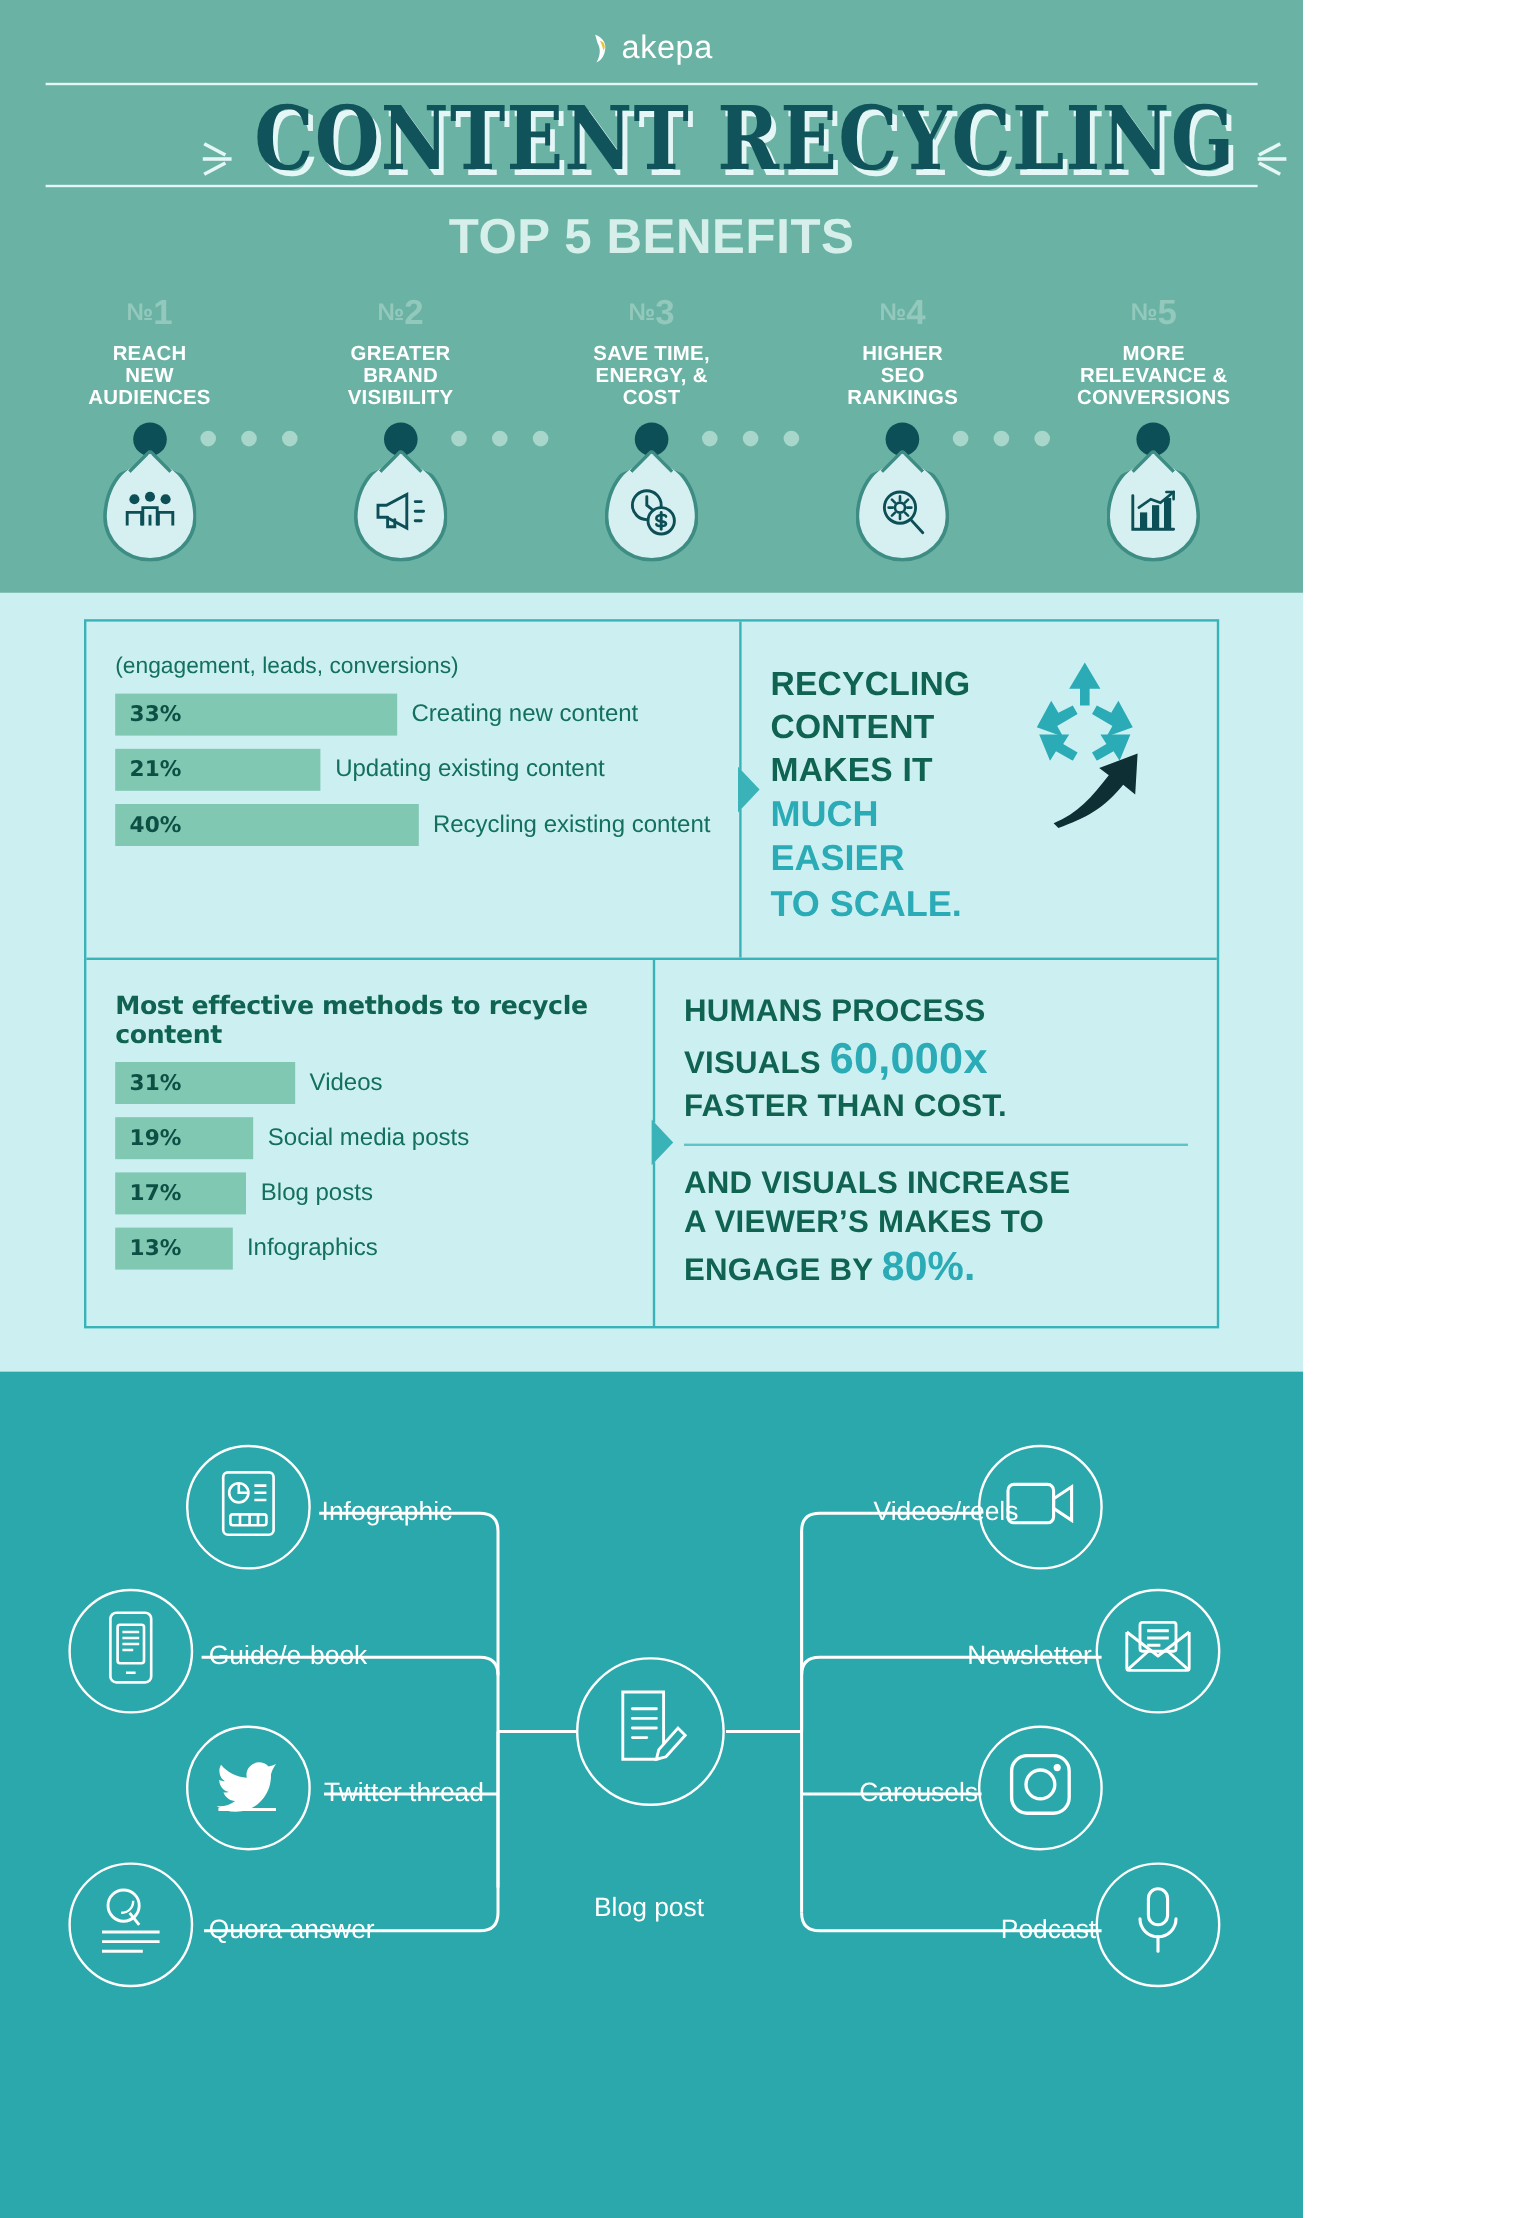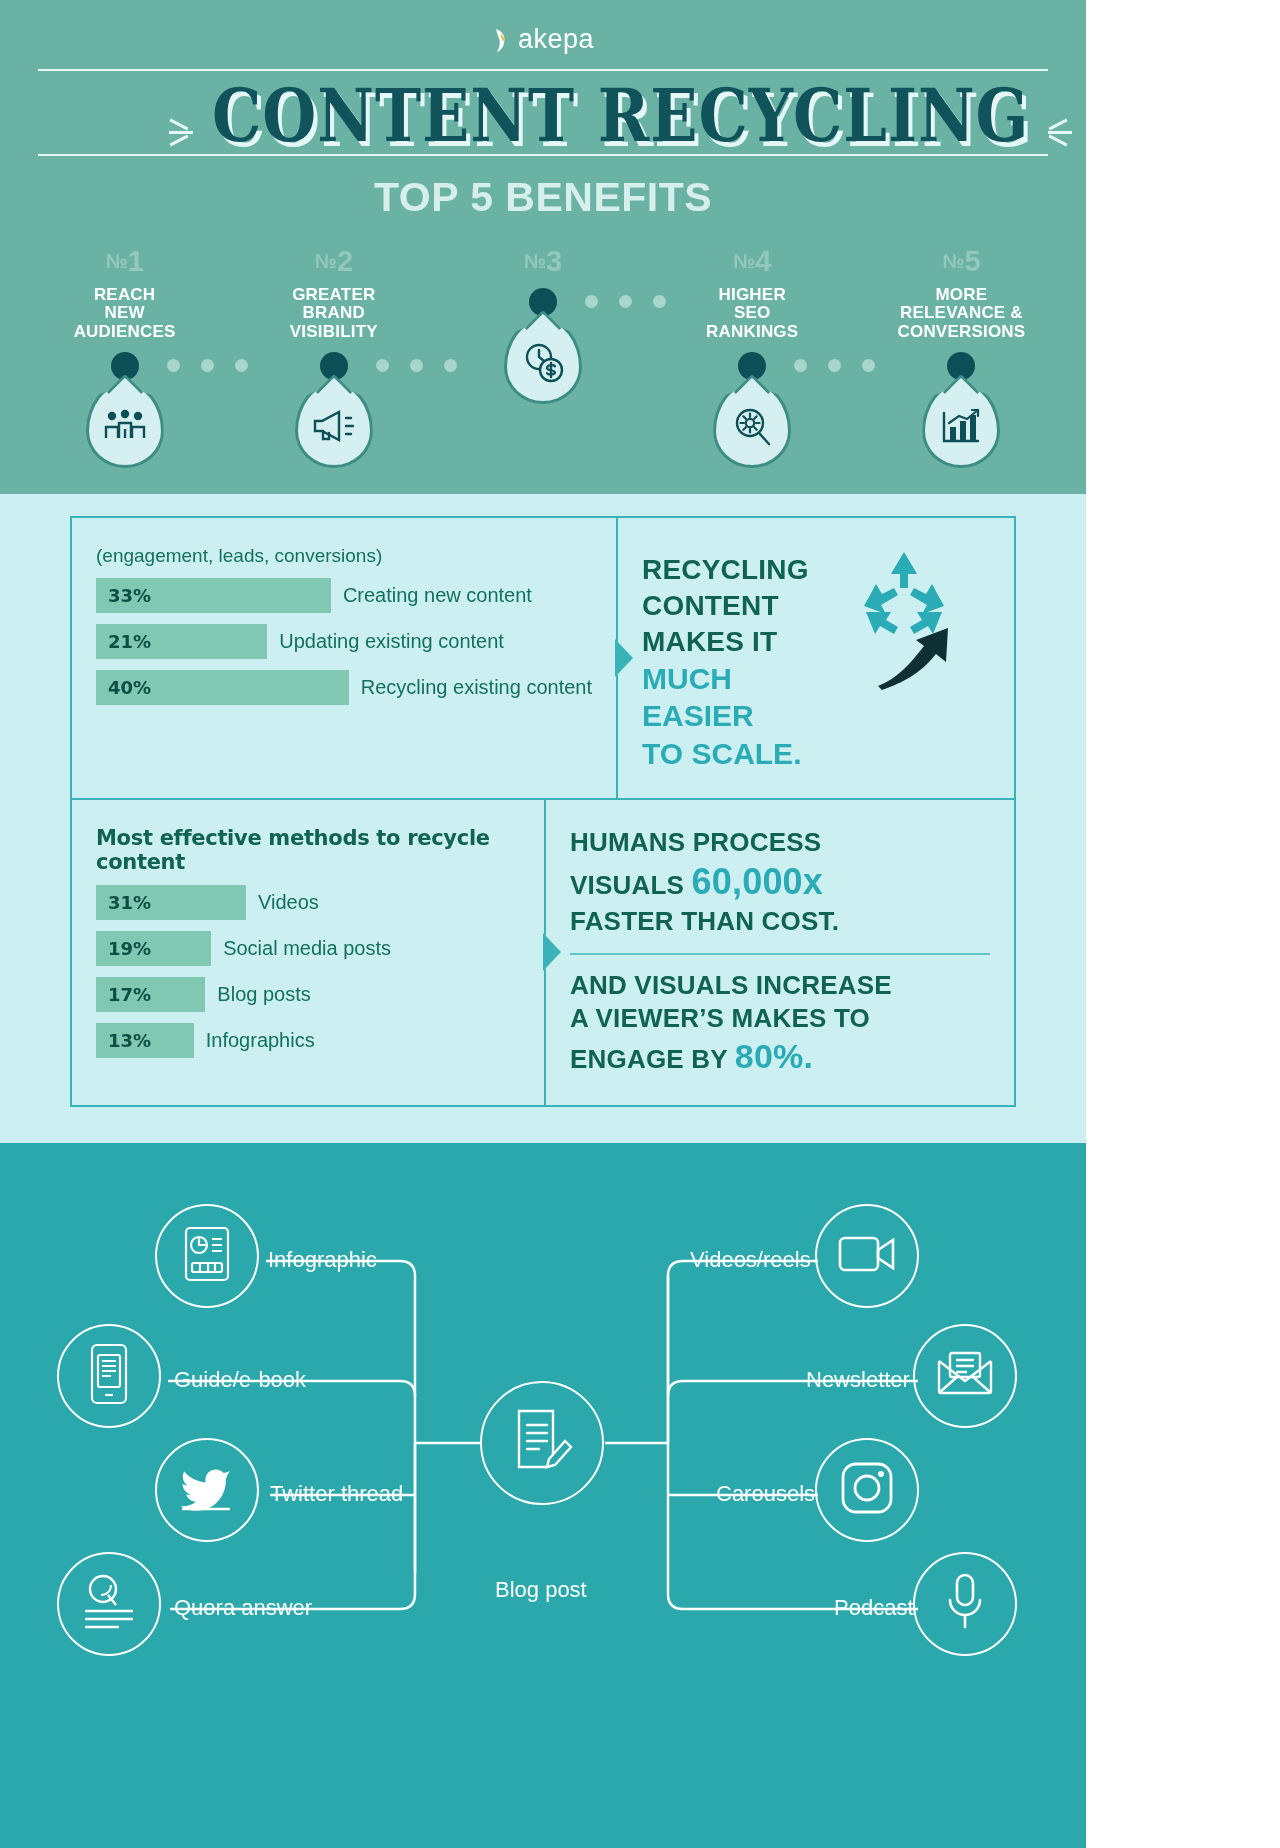--- a/index.html
+++ b/index.html
@@ -211,20 +211,21 @@
             </span>
           </div>
           <div class="pin"><span class="drop"></span><span class="peak"></span><span><svg width="46" height="38" viewBox="0 0 46 38" fill="none" stroke="#0d4f57" stroke-width="2.4" stroke-linecap="round">
                 <path d="M4 13 h7 l17 -9 v28 l-17 -9 H4 Z"></path>
                 <path d="M12 23 v8 h6 v-6"></path>
                 <path d="M35 10 h5 M35 18 h7 M35 26 h5"></path>
               </svg></span></div>
         </div>
         <div class="benefit">
           <div class="bnum"><span class="no">№</span>3</div>
+          <div class="blabel">SAVE TIME,<br>ENERGY, &amp;<br>COST</div>
           <div class="dotrow">
             <span class="pin-dot"></span>
             <span class="small-dots">
               <i></i>
               <i></i>
               <i></i>
             </span>
           </div>
           <div class="pin"><span class="drop"></span><span class="peak"></span><span><svg width="44" height="42" viewBox="0 0 44 42" fill="none" stroke="#0d4f57" stroke-width="2.4" stroke-linecap="round">
                 <circle cx="18" cy="15" r="12"></circle>
@@ -432,21 +433,21 @@
         </div>
         <div class="nlabel" style="left: 174px; top: 452px;">Quora answer</div>
         <div class="node" style="left: 815px; top: 61px;">
           <div class="circ">
             <span><svg width="60" height="44" viewBox="0 0 60 44" fill="none" stroke="#fff" stroke-width="2.6">
                 <rect x="3" y="6" width="38" height="32" rx="5"></rect>
                 <path d="M41 18 L56 8 v28 L41 26 Z"></path>
               </svg></span>
           </div>
         </div>
-        <div class="nlabel" style="left: 690px; top: 104px;">Videos/reels</div>
+        <div class="nlabel" style="left: 728px; top: 104px;">Videos/reels</div>
         <div class="node" style="left: 913px; top: 181px;">
           <div class="circ">
             <span><svg width="58" height="46" viewBox="0 0 58 46" fill="none" stroke="#fff" stroke-width="2.4" stroke-linejoin="round">
                 <path d="M3 10 L29 30 L55 10"></path>
                 <rect x="14" y="2" width="30" height="24" rx="2"></rect>
                 <path d="M20 9 h18 M20 15 h18 M20 21 h11"></path>
                 <path d="M3 10 v30 a2 2 0 0 0 2 2 h48 a2 2 0 0 0 2 -2 V10"></path>
                 <path d="M3 42 L22 25 M55 42 L36 25"></path>
               </svg></span>
           </div>

